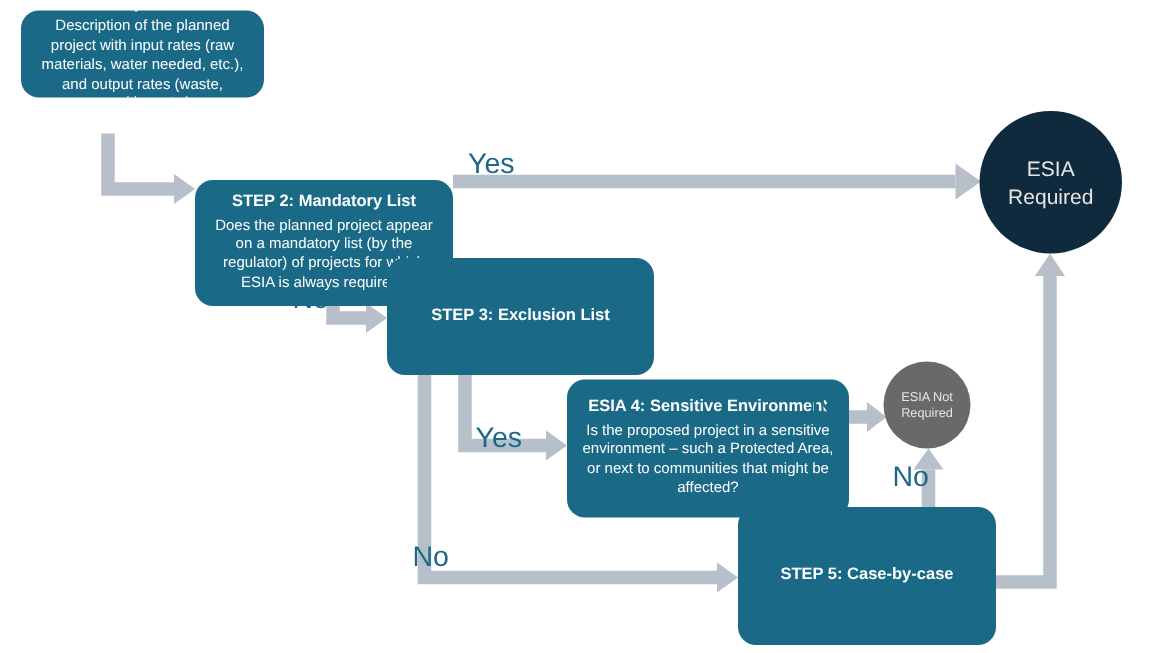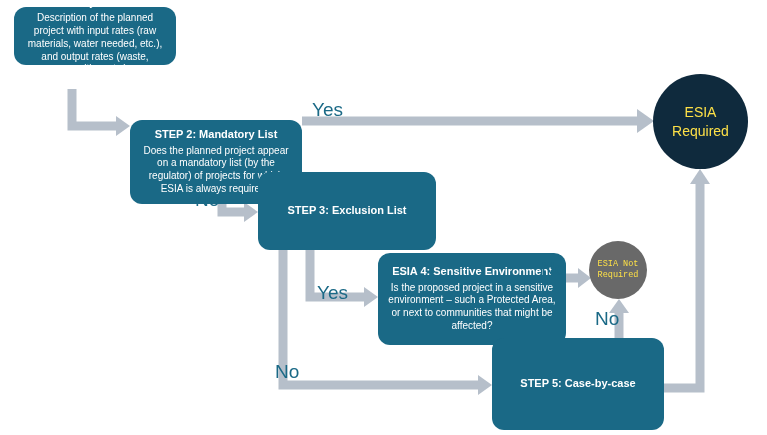--- a/index.html
+++ b/index.html
@@ -33,35 +33,35 @@
 
   .s1 { left: 14px;  top: 7px;   width: 162px; height: 58px; }
   .s2 { left: 130px; top: 88px;  width: 172px; height: 84px; margin-top: 32px; }
   .s3 { left: 258px; top: 172px; width: 178px; height: 78px; }
   .s4 { left: 378px; top: 253px; width: 188px; height: 92px; }
   .s5 { left: 492px; top: 338px; width: 172px; height: 92px; }
 
   .circle {
     position: absolute;
     border-radius: 50%;
-    color: #fde047;
+    color: #e5e5e5;
     display: flex;
     align-items: center;
     justify-content: center;
     text-align: center;
   }
   .c-req {
     left: 653px; top: 74px; width: 95px; height: 95px;
     background: #0f2a3d;
     font-size: 14px; line-height: 1.35; padding: 10px;
   }
   .c-not {
     left: 589px; top: 241px; width: 58px; height: 58px;
     background: #696969;
-    font-size: 8.5px; line-height: 1.3; padding: 8px; font-family: Liberation Mono, monospace;
+    font-size: 8.5px; line-height: 1.3; padding: 8px;
   }
 
   .edge-label {
     position: absolute;
     color: #1a6986;
     font-size: 19px;
     line-height: 1;
   }
   .lbl-yes2 { left: 312px; top: 100px; }
   .lbl-no2  { left: 195px; top: 190px; }

